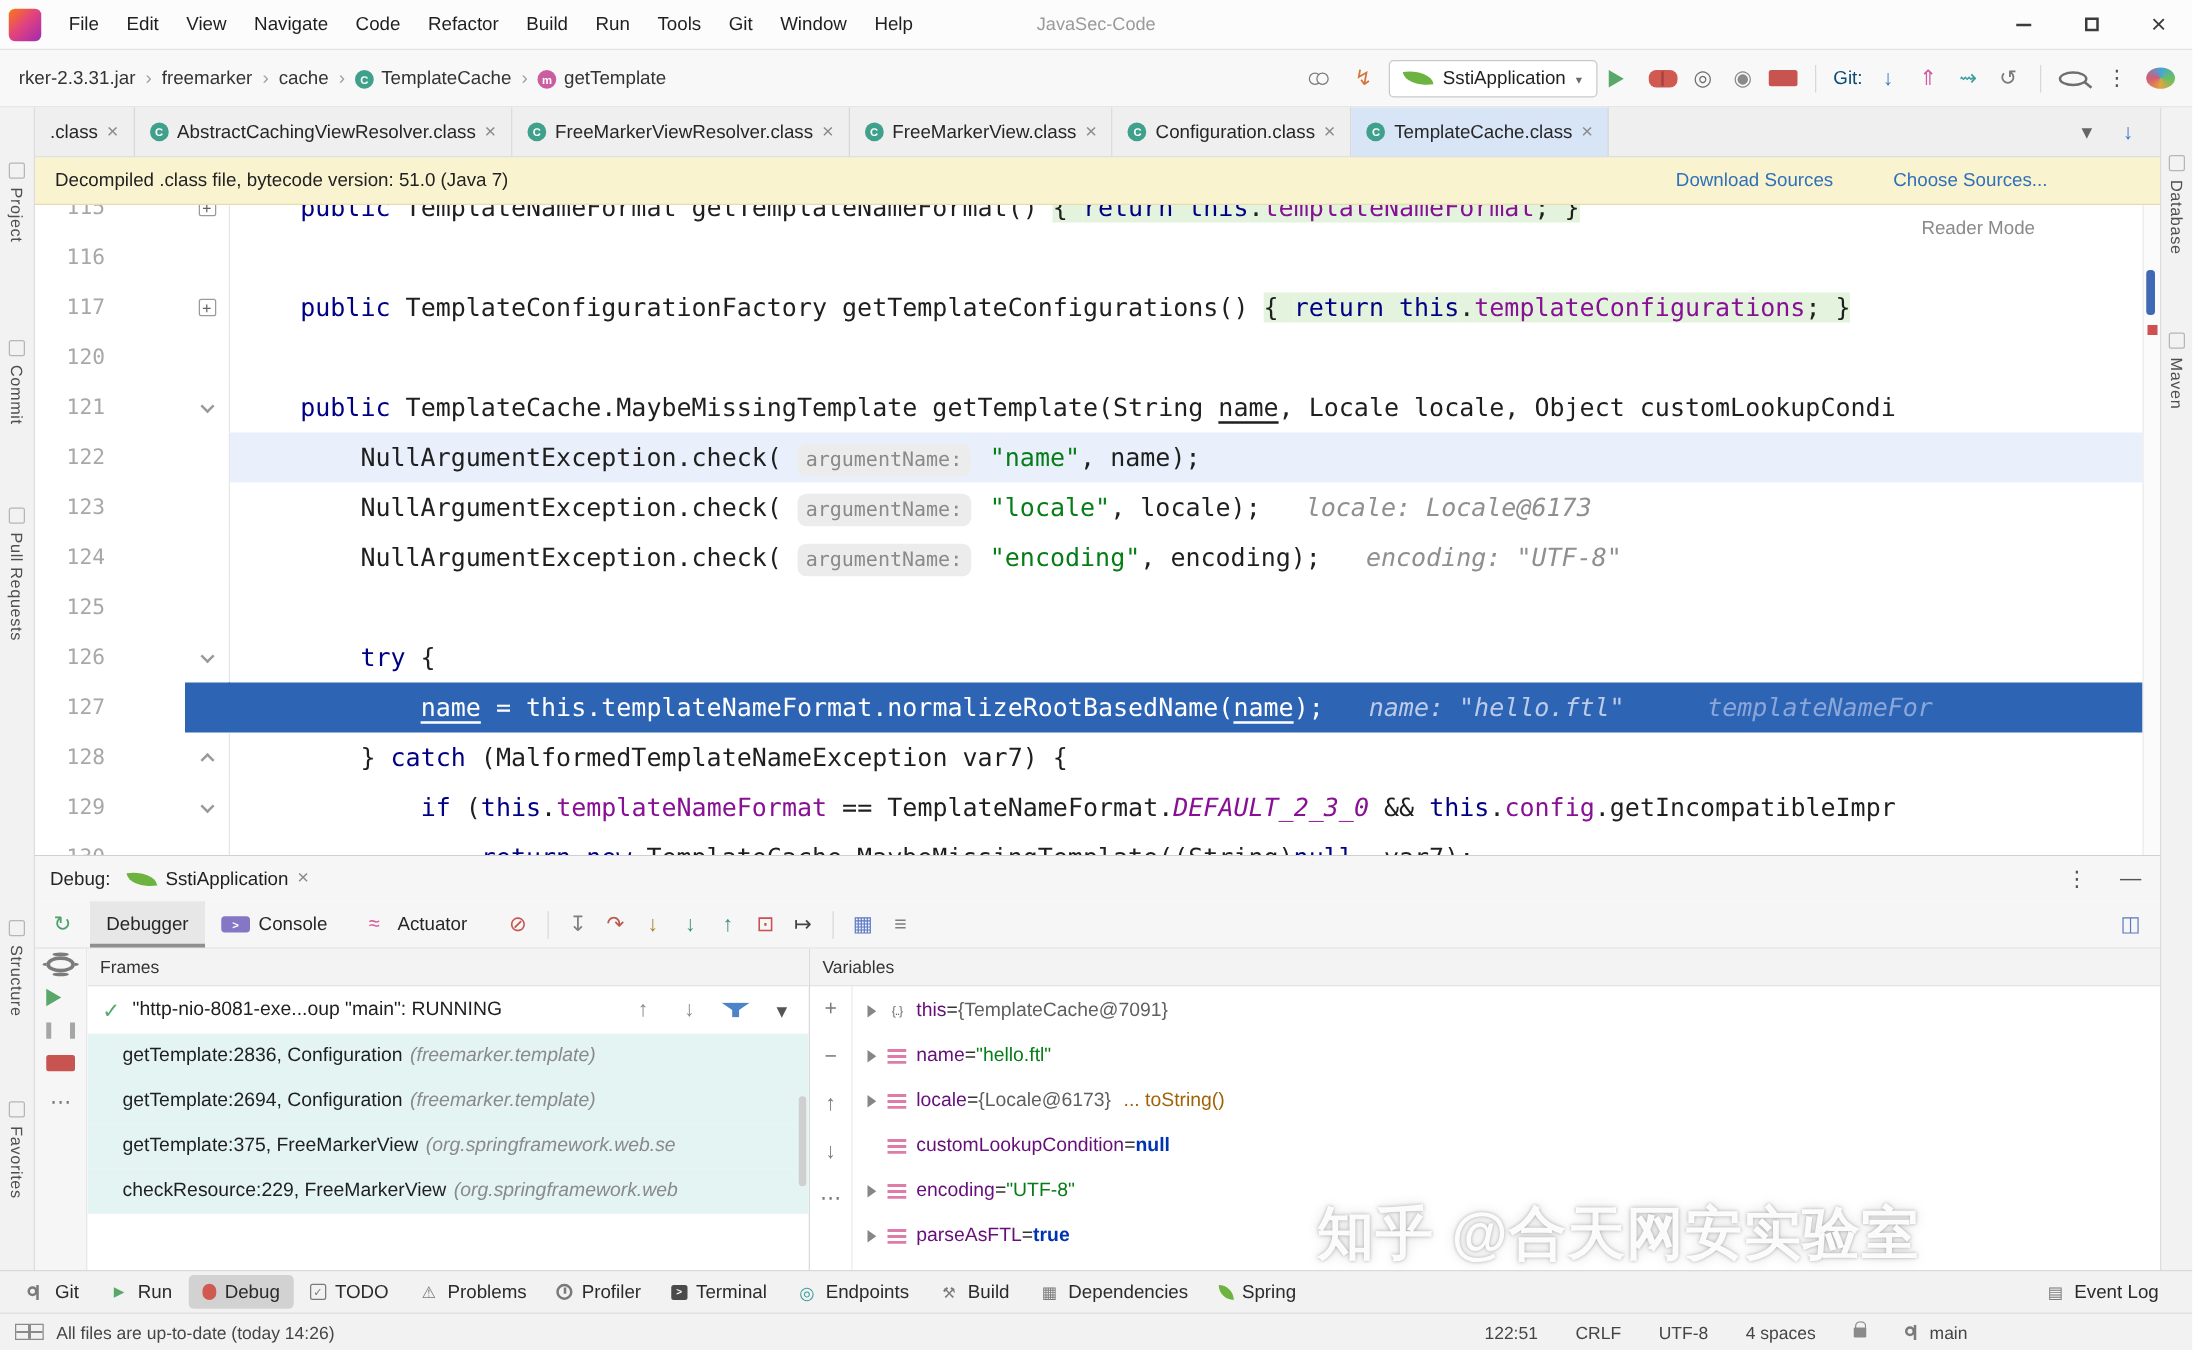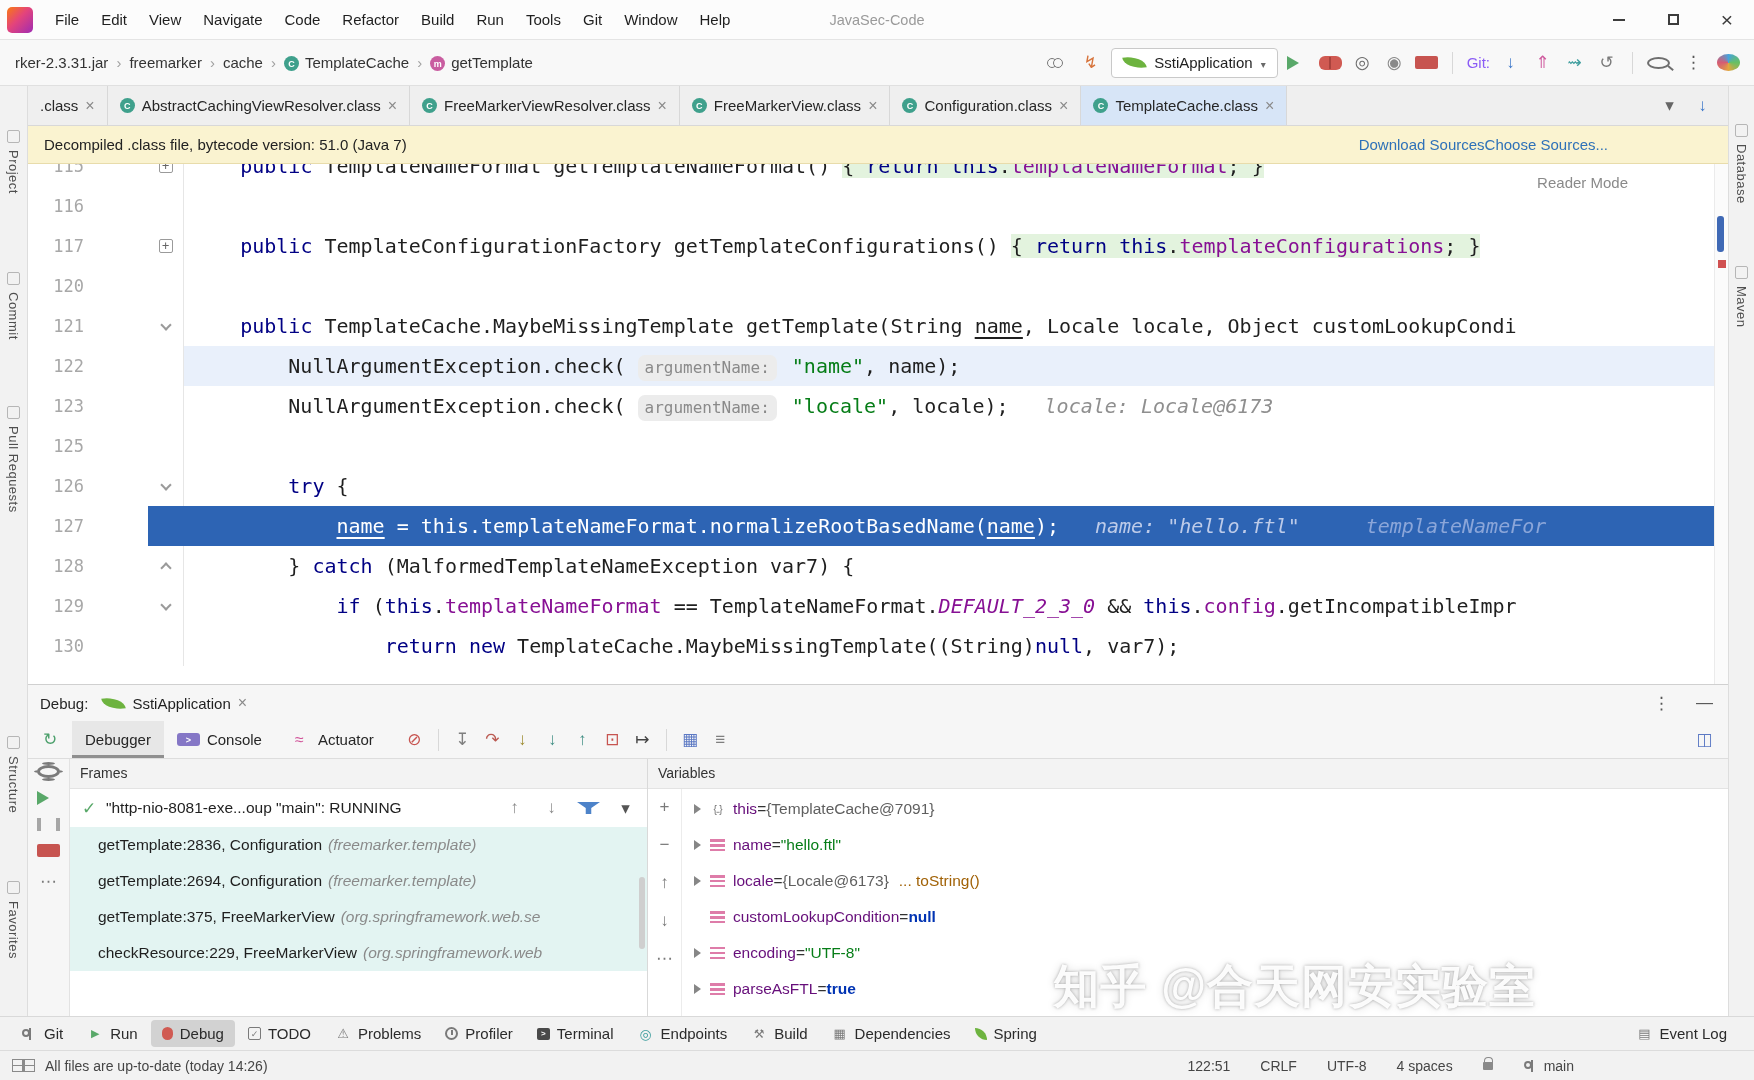--- a/index.html
+++ b/index.html
@@ -36,21 +36,21 @@
 .tab.active{background:#d7e5f7}
 .tab-close::before{content:"×";color:#8a8a8a;font-size:16px}
 .tab-right{margin-left:auto;display:flex;align-items:center;gap:10px;padding:0 14px;color:#666}
 .ic-class{width:15px;height:15px;border-radius:50%;background:#3fa08c;color:#fff;display:inline-flex;align-items:center;justify-content:center;flex:none}
 .ic-class::before{content:"C";font-size:9px;font-weight:bold}
 .ic-method{width:15px;height:15px;border-radius:50%;background:#c95da0;color:#fff;display:inline-flex;align-items:center;justify-content:center;flex:none}
 .ic-method::before{content:"m";font-size:9px;font-weight:bold}
 
 
 .banner{height:38px;flex:none;display:flex;align-items:center;background:#faf3d0;border-bottom:1px solid #e8dcab;padding-left:16px;font-size:15px;color:#222}
-.banner-links{margin-left:auto;display:flex;padding-right:120px}
+.banner-links{margin-left:auto;display:flex;gap:48px;padding-right:90px}
 .blink{color:#2e71b8;font-size:15px;cursor:pointer}
 
 
 .editor{flex:1;min-height:0;position:relative;background:#fff;overflow:hidden}
 .lines{margin-top:-18px}
 .cl{display:flex;height:40px}
 .ln{width:64px;flex:none;text-align:right;padding-right:8px;color:#a8a8a8;font:17px/40px "DejaVu Sans Mono",monospace}
 .lsp{width:56px;flex:none}
 .fold-cell{width:36px;flex:none;display:flex;align-items:center;justify-content:center;border-right:1px solid #e6e6e6}
 .code{flex:1;min-width:0;white-space:pre;overflow:hidden;font:20px/40px "DejaVu Sans Mono",monospace;padding-left:8px;color:#1f1f1f}
@@ -251,21 +251,21 @@
         <span class="dd"></span>
       </div>
       <span id="tbRun" style="display:flex;align-items:center;gap:9px">
           <span class="gi ic-play"></span>
           <span class="gi ic-bug"></span>
           <span class="gi" style="color: rgb(110, 110, 110);">◎</span>
           <span class="gi" style="color: rgb(138, 138, 138);">◉</span>
           <span class="gi ic-stop"></span>
         </span>
       <span class="vsep"></span>
-      <span style="font-size:15px;color:#8b5cf6">Git:</span>
+      <span style="font-size:15px;color:#0c4a6e">Git:</span>
       <span id="gitIcons" style="display:flex;align-items:center;gap:9px">
           <span class="gi" style="color: rgb(59, 118, 201);">↓</span>
           <span class="gi" style="color: rgb(207, 90, 158);">⇑</span>
           <span class="gi" style="color: rgb(63, 158, 158);">⇝</span>
           <span class="gi" style="color: rgb(122, 122, 122);">↺</span>
         </span>
       <span class="vsep"></span>
       <span id="tbFar" style="display:flex;align-items:center;gap:12px">
           <span class="gi ic-search"></span>
           <span class="gi" style="color: rgb(85, 85, 85);">⋮</span>
@@ -386,20 +386,26 @@
               <span class="ln">122</span>
               <span class="lsp"></span>
               <span class="fold-cell"></span>
               <span class="code"><span>        NullArgumentException.check( </span><span class="chip">argumentName:</span><span> </span><span class="str">"name"</span><span>, name);</span></span>
             </div>
             <div class="cl">
               <span class="ln">123</span>
               <span class="lsp"></span>
               <span class="fold-cell"></span>
               <span class="code"><span>        NullArgumentException.check( </span><span class="chip">argumentName:</span><span> </span><span class="str">"locale"</span><span>, locale);</span><span class="dbg">locale: Locale@6173</span></span>
+            </div>
+            <div class="cl">
+              <span class="ln">124</span>
+              <span class="lsp"></span>
+              <span class="fold-cell"></span>
+              <span class="code"><span>        NullArgumentException.check( </span><span class="chip">argumentName:</span><span> </span><span class="str">"encoding"</span><span>, encoding);</span><span class="dbg">encoding: "UTF-8"</span></span>
             </div>
             <div class="cl">
               <span class="ln">125</span>
               <span class="lsp"></span>
               <span class="fold-cell"></span>
               <span class="code"></span>
             </div>
             <div class="cl">
               <span class="ln">126</span>
               <span class="lsp"></span>

